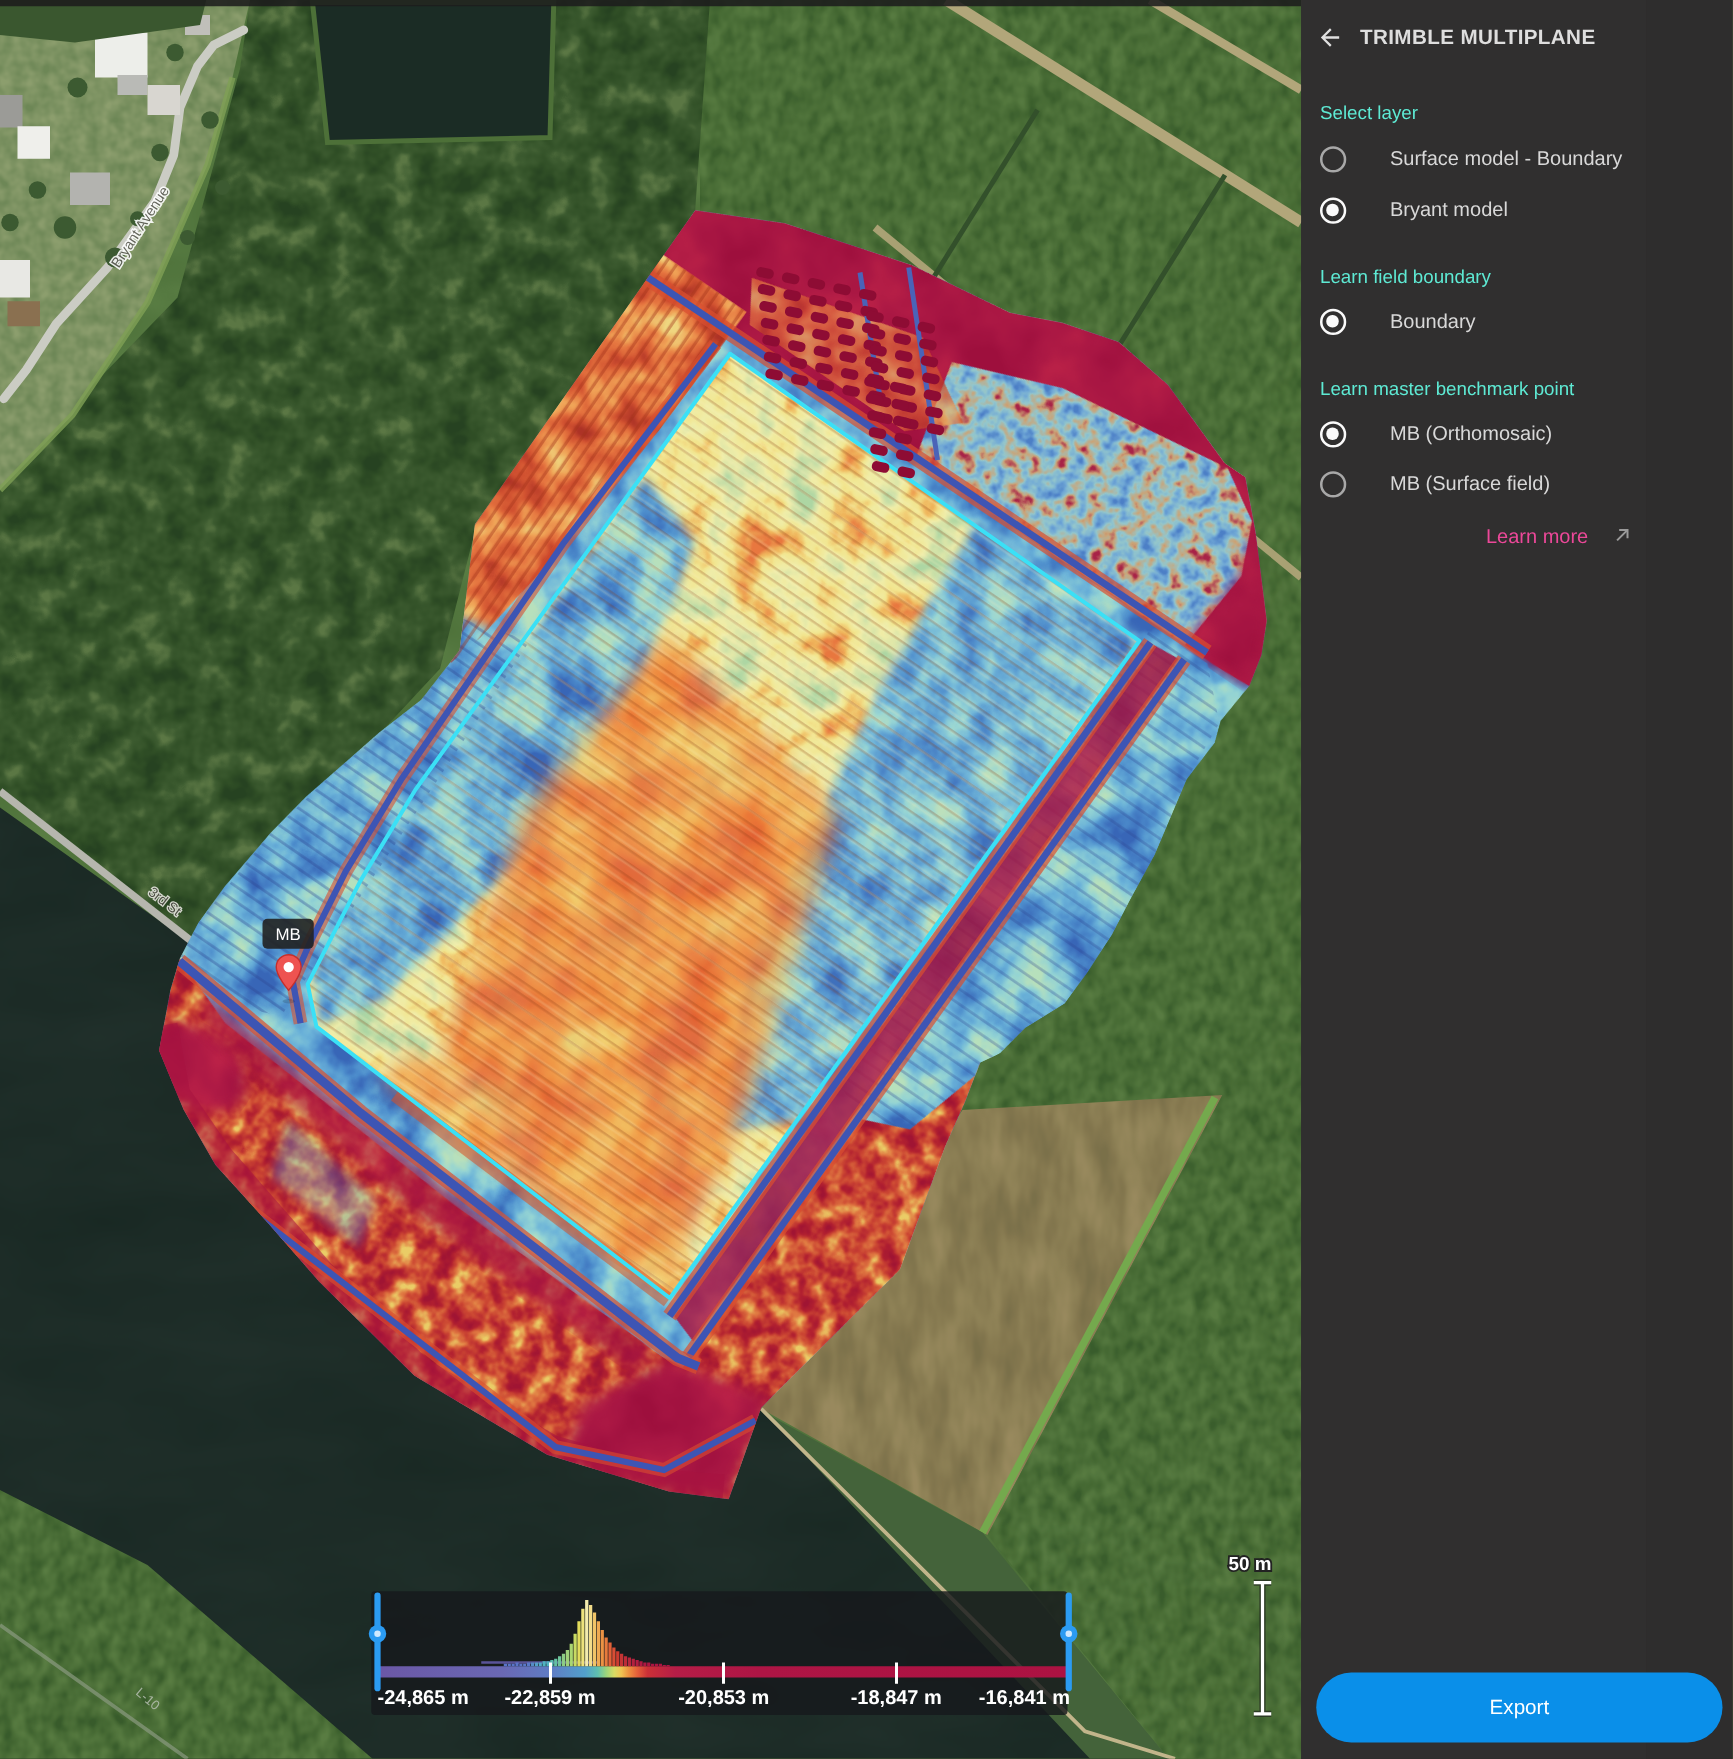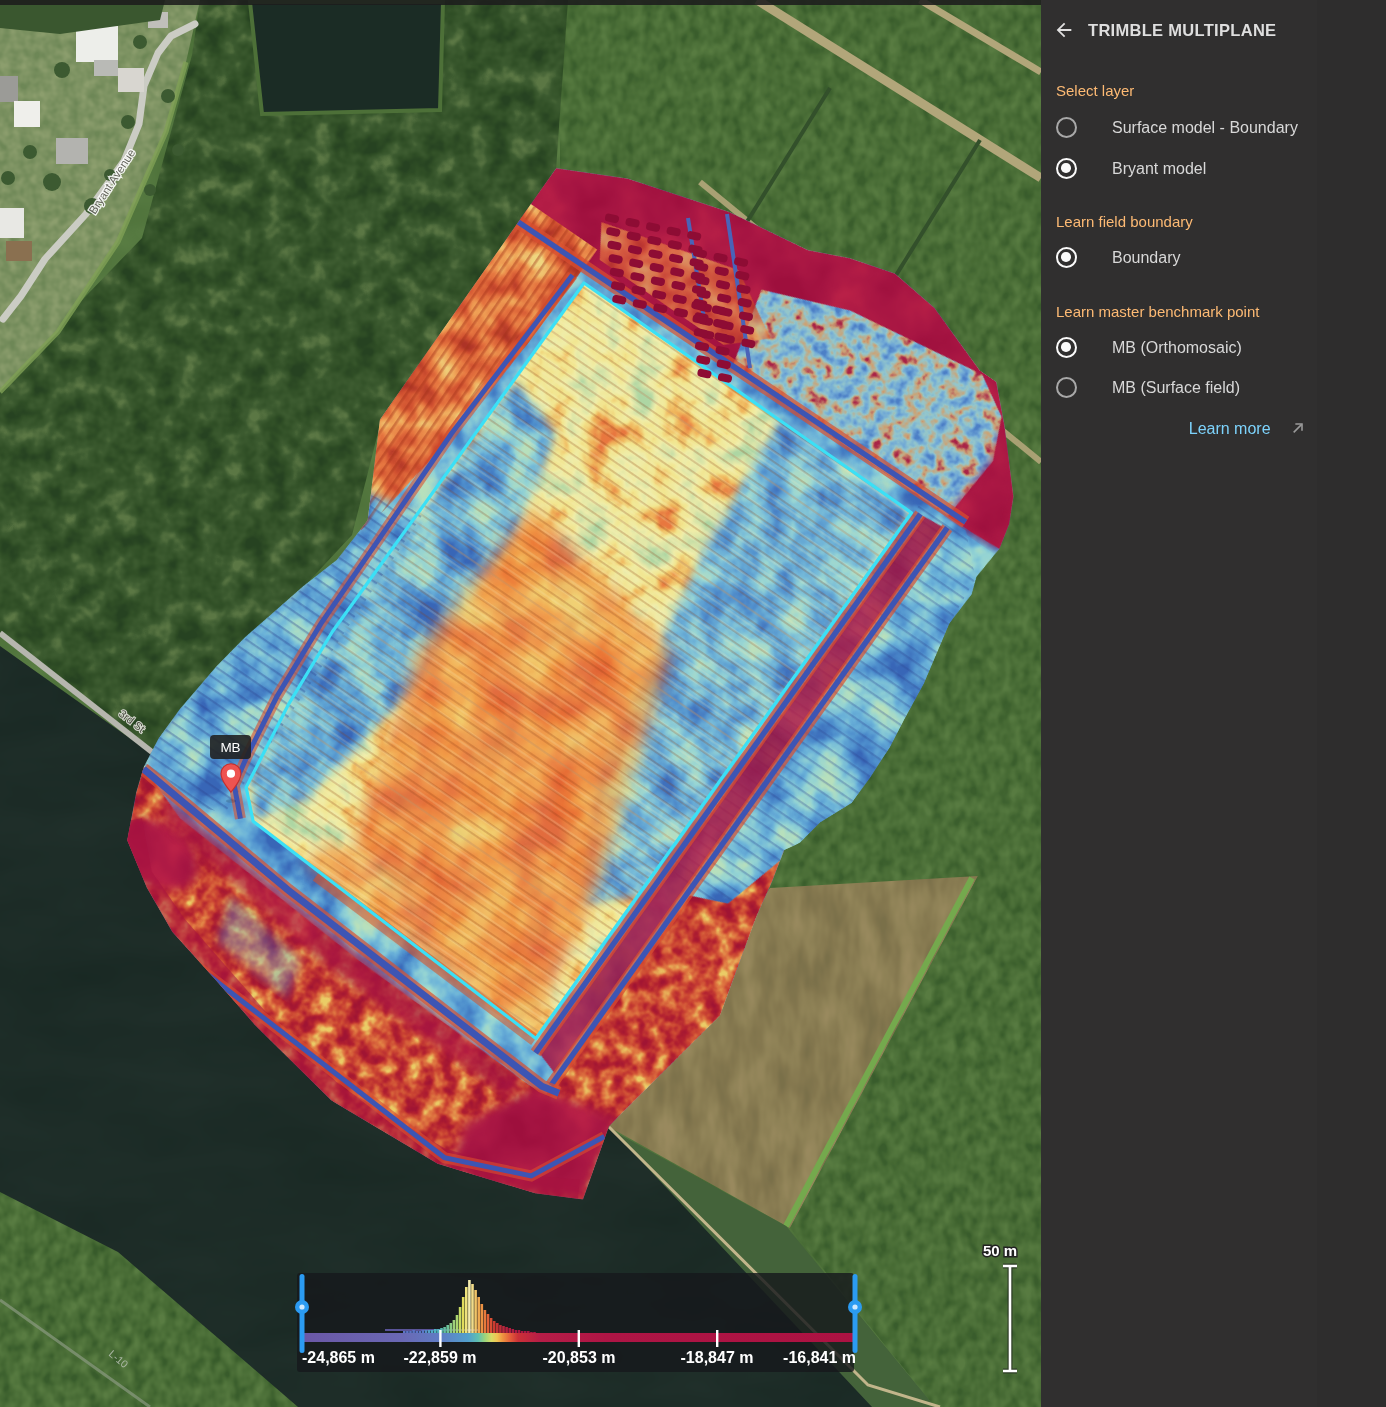--- a/index.html
+++ b/index.html
@@ -1,25 +1,25 @@
 <!DOCTYPE html>
 <html><head><meta charset="utf-8"><style>
 html,body{margin:0;padding:0;width:1386px;height:1407px;overflow:hidden;background:#2e2d2d;font-family:"Liberation Sans",sans-serif;}
 .map{position:absolute;left:0;top:0;width:1041px;height:1407px;}
 .side{position:absolute;left:1041px;top:0;width:276px;height:1407px;background:#302f2f;}
 .hdr{position:absolute;left:12px;top:19px;display:flex;align-items:center;}
 .backarrow{margin-right:13px;}
 .title{color:#dedede;font-weight:bold;font-size:16.5px;letter-spacing:0.3px;}
-.lbl{position:absolute;left:15px;color:#fdba74;font-size:15px;}
+.lbl{position:absolute;left:15px;color:#5eead4;font-size:15px;}
 .row{position:absolute;left:15px;display:flex;align-items:center;height:25px;}
 .radio{width:21px;height:21px;border:2.3px solid #a8a8a8;border-radius:50%;display:inline-block;box-sizing:border-box;flex:none;}
 .radio.sel{border-color:#fafafa;position:relative;}
 .radio.sel::after{content:"";position:absolute;left:3.4px;top:3.4px;width:9.6px;height:9.6px;background:#fafafa;border-radius:50%;}
 .rtext{color:#d8d8d8;font-size:16px;margin-left:35px;white-space:nowrap;}
-.learn{position:absolute;right:11px;top:420px;color:#7dd3fc;font-size:16px;}
+.learn{position:absolute;right:11px;top:420px;color:#ec4899;font-size:16px;}
 .export{position:absolute;left:12px;top:1338px;width:325px;height:56px;background:#0a8fe9;border-radius:28px;color:#fff;font-size:16.5px;display:flex;align-items:center;justify-content:center;}
 </style></head>
 <body>
 <div class="map"><svg width="1041" height="1407" viewBox="0 0 1041 1407">
       <defs>
         <filter id="fBase" x="-4%" y="-4%" width="108%" height="108%" color-interpolation-filters="sRGB">
           <feTurbulence type="fractalNoise" baseFrequency="0.012 0.02" numOctaves="3" seed="11" result="t"></feTurbulence>
           <feColorMatrix in="t" type="matrix" values="1.7 0 0 0 -0.35  1.7 0 0 0 -0.35  1.7 0 0 0 -0.35  0 0 0 0 1"></feColorMatrix>
           <feComponentTransfer>
             <feFuncR type="table" tableValues="0.28 0.31 0.33 0.36"></feFuncR>
@@ -492,12 +492,13 @@
       <span class="rtext">MB (Surface field)</span>
     </div>
  <div class="learn">Learn more
   <svg width="16" height="16" viewBox="0 0 24 24" style="vertical-align:-2px;margin-left:15px">
         <g stroke="#9a9a9a" stroke-width="2.4" fill="none">
           <path d="M5.5 18.5 L17.5 6.5"></path>
           <path d="M8 6 h10 v10"></path>
         </g>
       </svg>
  </div>
+ <div class="export">Export</div>
 </div>
 </body></html>

